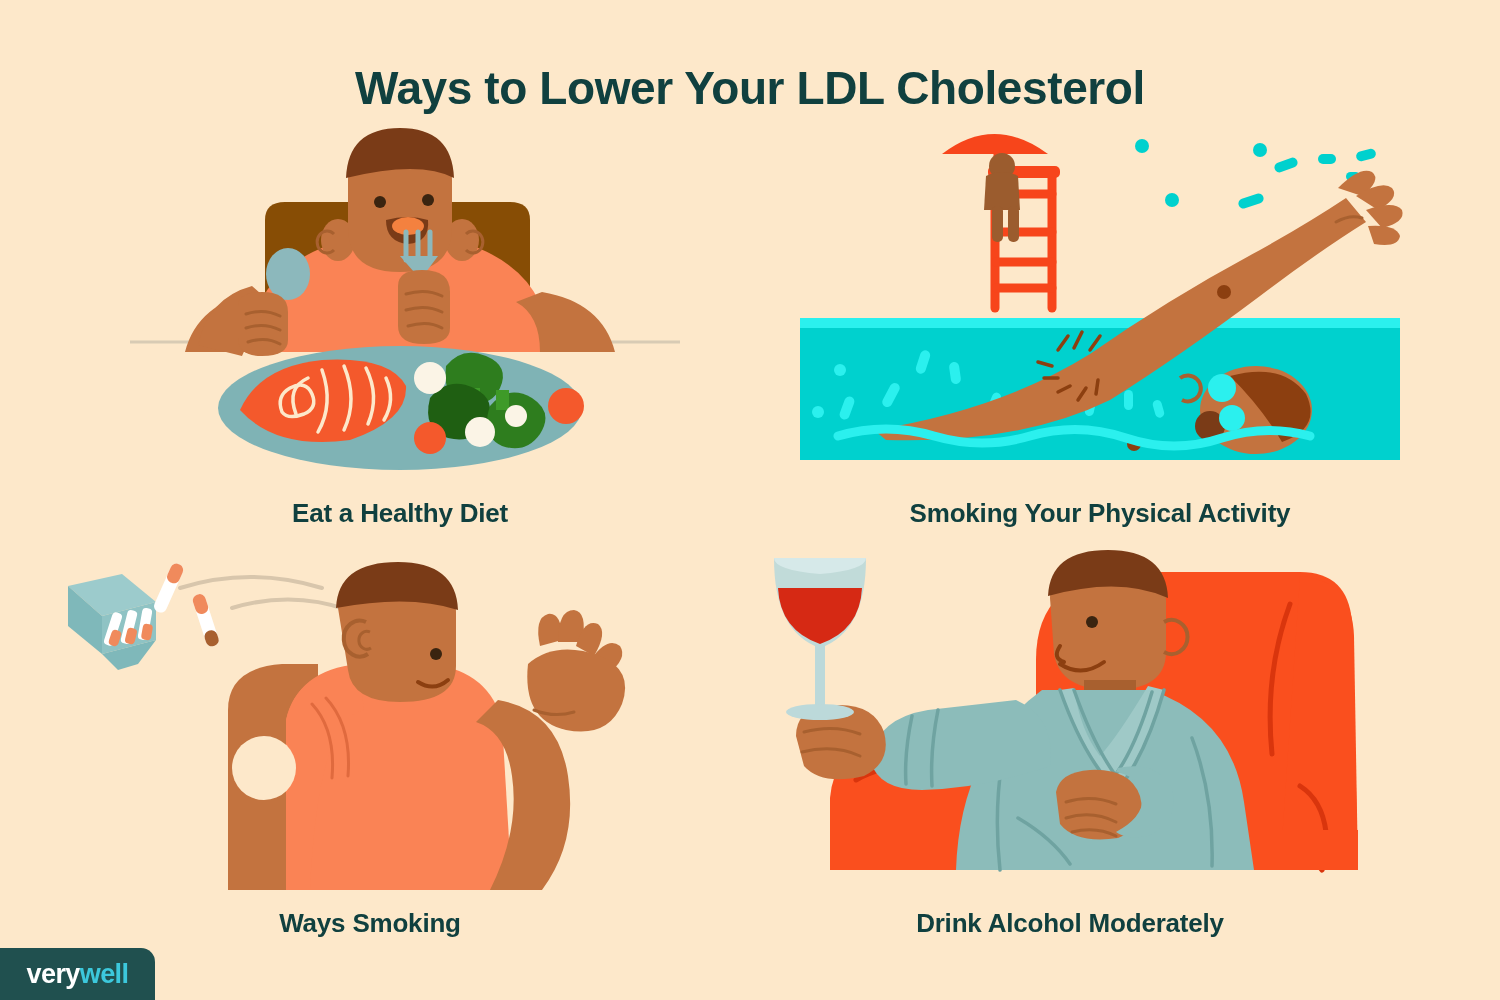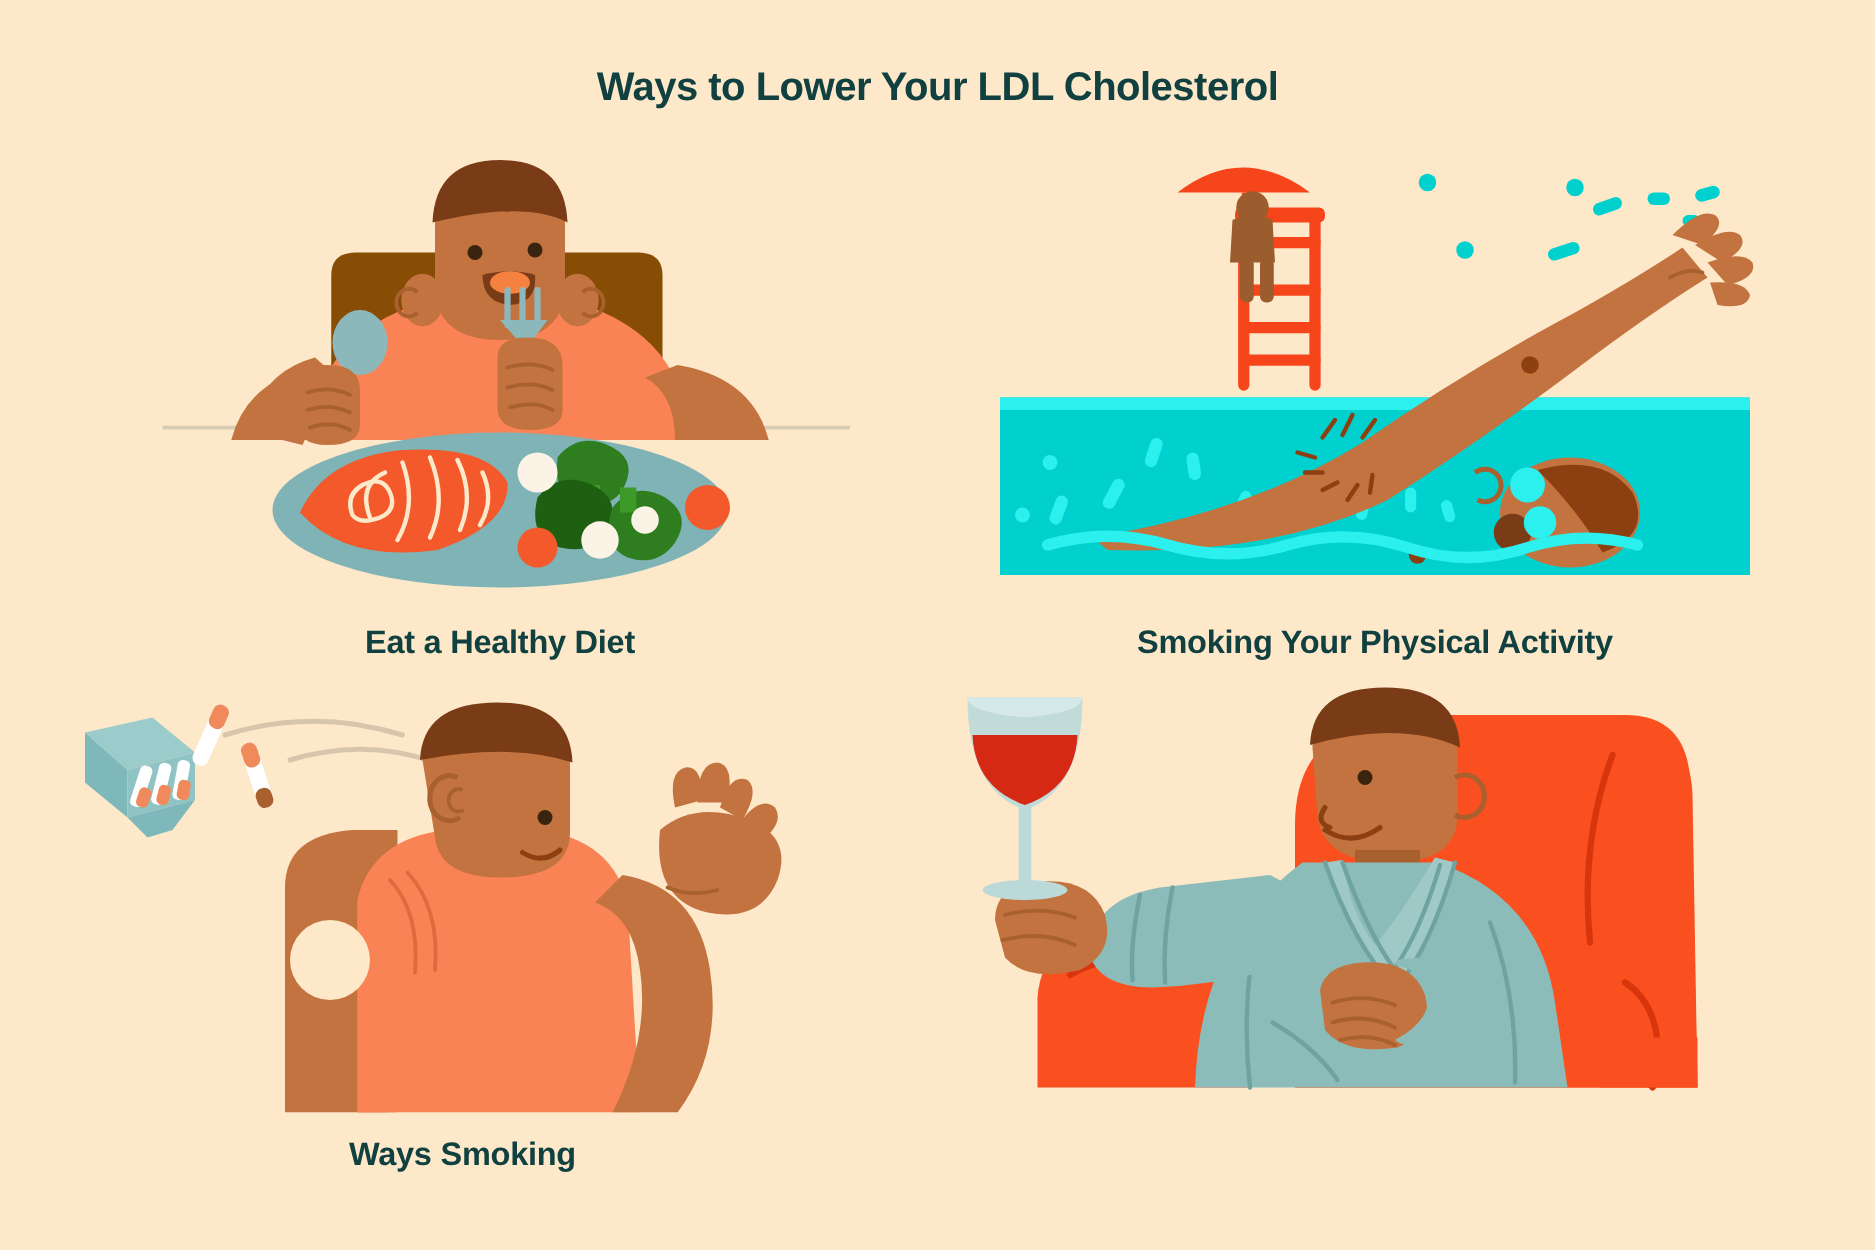--- a/index.html
+++ b/index.html
@@ -9,21 +9,21 @@
     background:#FDE8CA;
     font-family:"Liberation Sans", sans-serif;
     overflow:hidden;
     position:relative;
   }
   #infographic{position:relative;width:1500px;height:1000px;}
 
   .title{
     position:absolute;top:30px;left:0;width:1500px;
     text-align:center;
-    font-size:32px;font-weight:bold;
+    font-size:46px;font-weight:bold;
     color:#10403F;
     letter-spacing:-0.4px;
   }
 
   .panel{position:absolute;}
   .art{position:absolute;left:0;top:0;}
   .caption{
     position:absolute;width:100%;text-align:center;
     font-size:26px;font-weight:bold;color:#10403F;
     letter-spacing:-0.2px;
@@ -382,16 +382,20 @@
       <path d="M358 228 Q396 220 412 248 Q420 282 388 296 Q366 300 356 292 Q386 276 382 254 Q378 236 356 232 Z" fill="#8CBCBA"></path>
 
       <g>
         <path d="M14 18 L106 18 Q106 92 60 108 Q14 92 14 18 Z" fill="#BCD9DA" opacity="0.92"></path>
         <path d="M18 48 L102 48 Q100 90 60 104 Q20 90 18 48 Z" fill="#D62914"></path>
         <rect x="55" y="104" width="10" height="64" fill="#BCD9DA"></rect>
         <ellipse cx="60" cy="172" rx="34" ry="8" fill="#BCD9DA"></ellipse>
         <path d="M14 18 L106 18 Q106 30 60 34 Q14 30 14 18 Z" fill="#D6E9E9"></path>
       </g>
     </svg>
+    <div class="caption">Drink Alcohol Moderately</div>
   </div>
 
+  <div id="logo-badge">
+    <span class="logo-text"><span class="logo-very">very</span><span class="logo-well">well</span></span>
+  </div>
 
 </div>
 
 </body></html>

